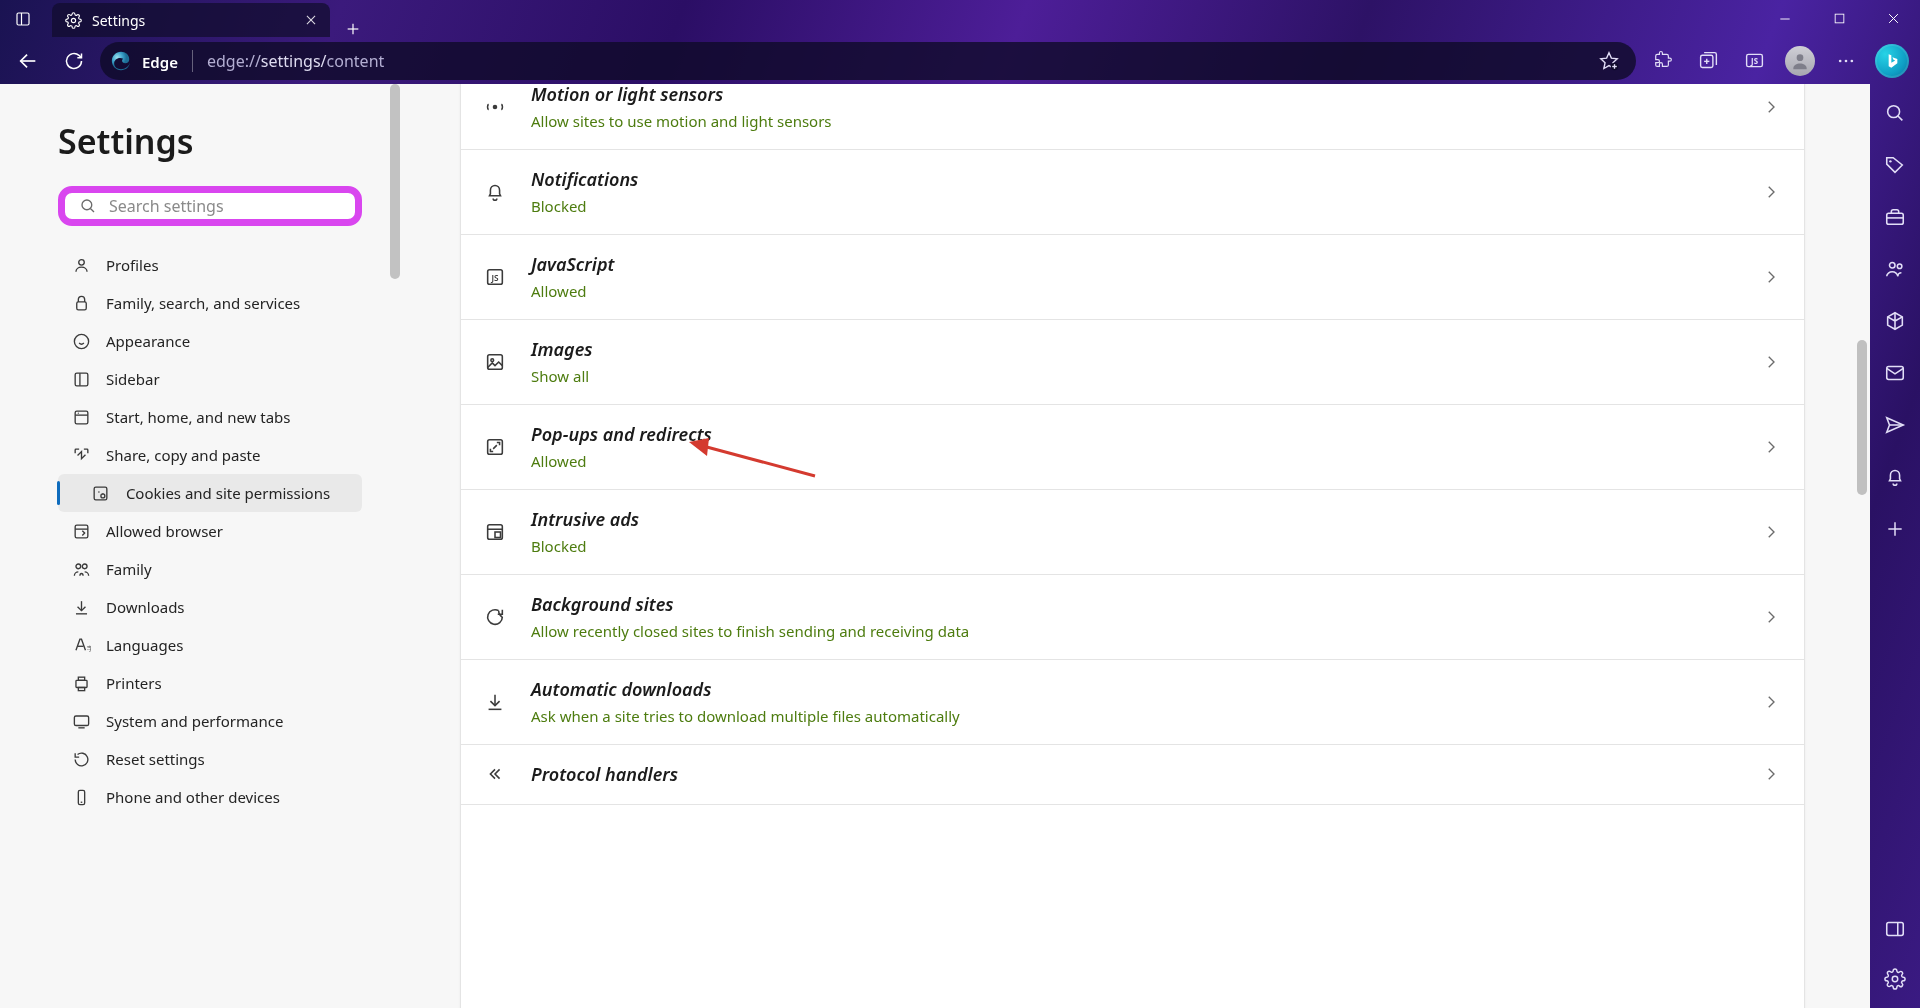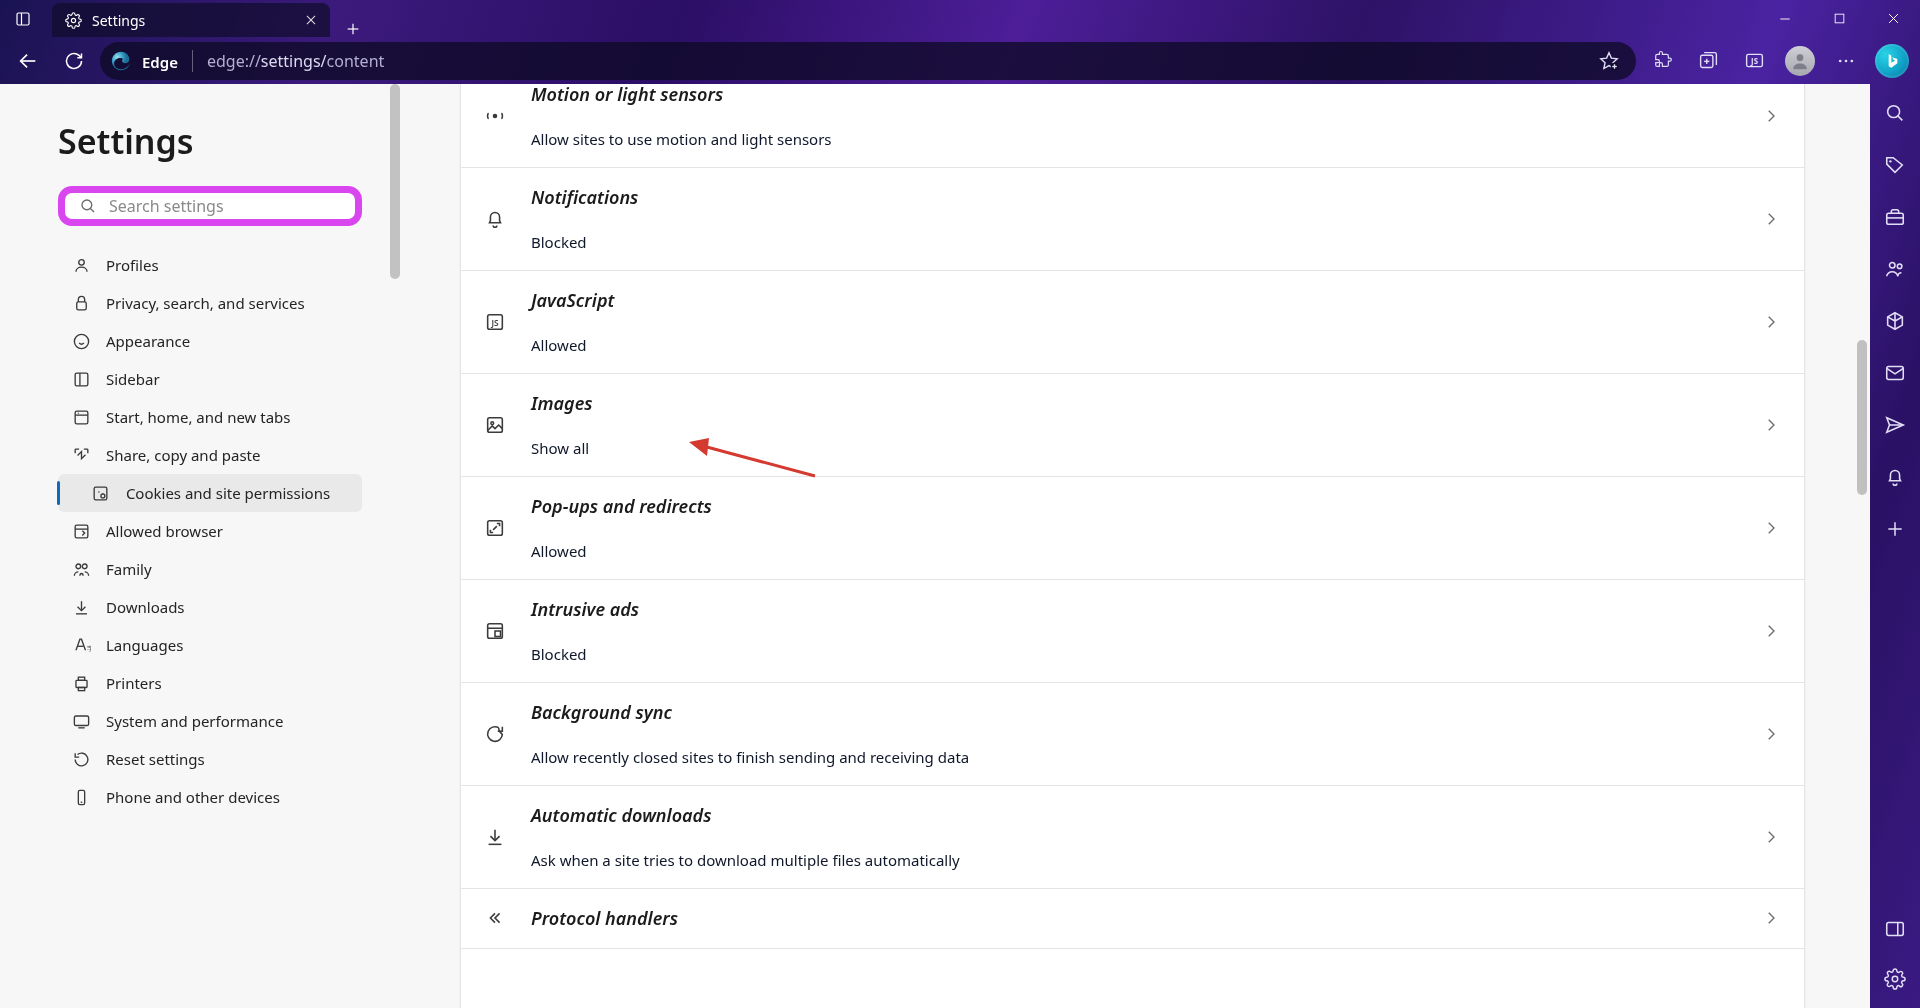--- a/index.html
+++ b/index.html
@@ -49,21 +49,21 @@
   .nav-item .ni-icon { width:22px; display:flex; justify-content:center; }
 
   
   .settings-content { position:absolute; left:400px; right:0; top:0; bottom:0; overflow:hidden; background:#f7f7f7; }
   .content-scroll-thumb { position:absolute; right:3px; top:256px; width:10px; height:155px; background:#c0c0c0; border-radius:5px; }
   .card { position:absolute; left:60px; right:65px; top:-20px; bottom:-40px; background:#fff; border:1px solid #e4e4e4; border-radius:8px; box-shadow:0 1px 3px rgba(0,0,0,0.05); overflow:hidden; }
   .perm { display:flex; align-items:center; gap:24px; padding:17px 24px 18px 22px; border-bottom:1px solid #e4e4e4; cursor:pointer; position:relative; }
   .perm .pi { width:24px; display:flex; align-items:center; justify-content:center; color:#3b3b3b; }
   .perm .pt { flex:1; }
   .perm .pt .pt-title { font-size:18px; font-weight:600; color:#1b1b1b;font-style:italic; }
-  .perm .pt .pt-sub { font-size:15px; color:#0f172a; margin-top:23px; }
+  .perm .pt .pt-sub { font-size:15px; color:#4d7c0f; margin-top:5px; }
   .perm .chev { color:#6b6b6b; }
 
   
   .annotation-arrow { position:absolute; pointer-events:none; }
 
   
   .right-sidebar { position:absolute; top:calc(var(--titlebar-h) + var(--toolbar-h)); right:0; width:var(--right-sidebar-w); bottom:0; display:flex; flex-direction:column; align-items:center; padding-top:16px; gap:26px; }
   .right-sidebar .rs-icon { width:26px; height:26px; display:flex; align-items:center; justify-content:center; color:#e3e0ff; }
   .right-sidebar .rs-bottom { margin-top:auto; display:flex; flex-direction:column; align-items:center; gap:24px; padding-bottom:16px; }
 
@@ -234,21 +234,21 @@
             </span>
             <span>Profiles</span>
           </div>
           <div class="nav-item">
             <span class="ni-icon">
               <svg width="19" height="19" viewBox="0 0 24 24" fill="none" stroke="#3b3b3b" stroke-width="1.7">
                 <rect x="6" y="10" width="12" height="10" rx="2"></rect>
                 <path d="M8 10V7a4 4 0 0 1 8 0v3"></path>
               </svg>
             </span>
-            <span>Privacy, search, and services</span>
+            <span>Family, search, and services</span>
           </div>
           <div class="nav-item">
             <span class="ni-icon">
               <svg width="19" height="19" viewBox="0 0 24 24" fill="none" stroke="#3b3b3b" stroke-width="1.7">
                 <circle cx="12" cy="12" r="9"></circle>
                 <path d="M9 14c1 1 2 1.5 3 1.5s2-.5 3-1.5"></path>
               </svg>
             </span>
             <span>Appearance</span>
           </div>
@@ -484,21 +484,21 @@
         </div>
         <div class="perm">
           <span class="pi">
             <svg width="22" height="22" viewBox="0 0 24 24" fill="none" stroke="#3b3b3b" stroke-width="1.7">
               <path d="M20 12a8 8 0 1 1-4-6.9"></path>
               <polyline points="20 4 20 9 15 9"></polyline>
               <path d="M4 12a8 8 0 0 1 4 6.9" transform="rotate(180 12 12)"></path>
             </svg>
           </span>
           <div class="pt">
-            <div class="pt-title">Background sync</div>
+            <div class="pt-title">Background sites</div>
             <div class="pt-sub">Allow recently closed sites to finish sending and receiving data</div>
           </div>
           <span class="chev">
             <svg width="18" height="18" viewBox="0 0 24 24" fill="none" stroke="#6b6b6b" stroke-width="1.8">
               <polyline points="9 5 16 12 9 19"></polyline>
             </svg>
           </span>
         </div>
         <div class="perm">
           <span class="pi">

